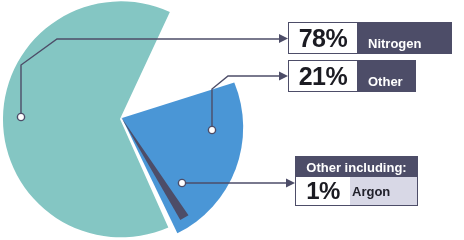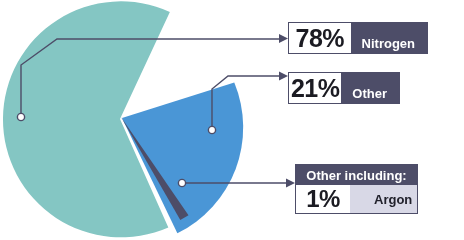--- a/index.html
+++ b/index.html
@@ -63,34 +63,33 @@
     font-size: 25px;
   }
   #callout-nitrogen .gas, #callout-oxygen .gas {
     font-size: 13px;
     padding: 0 12px 0 11px;
     margin-top: 11px;
   }
   #callout-nitrogen {
     left: 288px;
     top: 22px;
-    width: 140px;
+    width: 164px;
   }
   #callout-oxygen {
     left: 288px;
-    top: 72px;
-    width: 112px;
-    justify-content: center;
+    top: 60px;
+    width: 128px;
   }
 
   
   #callout-other {
     position: absolute;
     left: 295px;
-    top: 164px;
+    top: 156px;
     width: 123px;
     height: 50px;
     box-sizing: border-box;
     border: 1px solid #4d4d68;
     background: #4d4d68;
     display: flex;
     flex-direction: column;
   }
   #callout-other .other-head {
     height: 22px;
@@ -119,21 +118,21 @@
     letter-spacing: -0.5px;
   }
   #callout-other .gas {
     flex: 1;
     background: #d8d8e6;
     color: #21212b;
     font-size: 13px;
     font-weight: bold;
     display: flex;
     align-items: center;
-    padding-left: 24px;
+    padding-left: 2px;
   }
 </style>
 </head>
 <body>
 
 <div id="stage" style="background: rgb(255, 255, 255);">
 
   <svg id="pie-svg" viewBox="0 0 464 240">
 
     <path d="M 120 119

